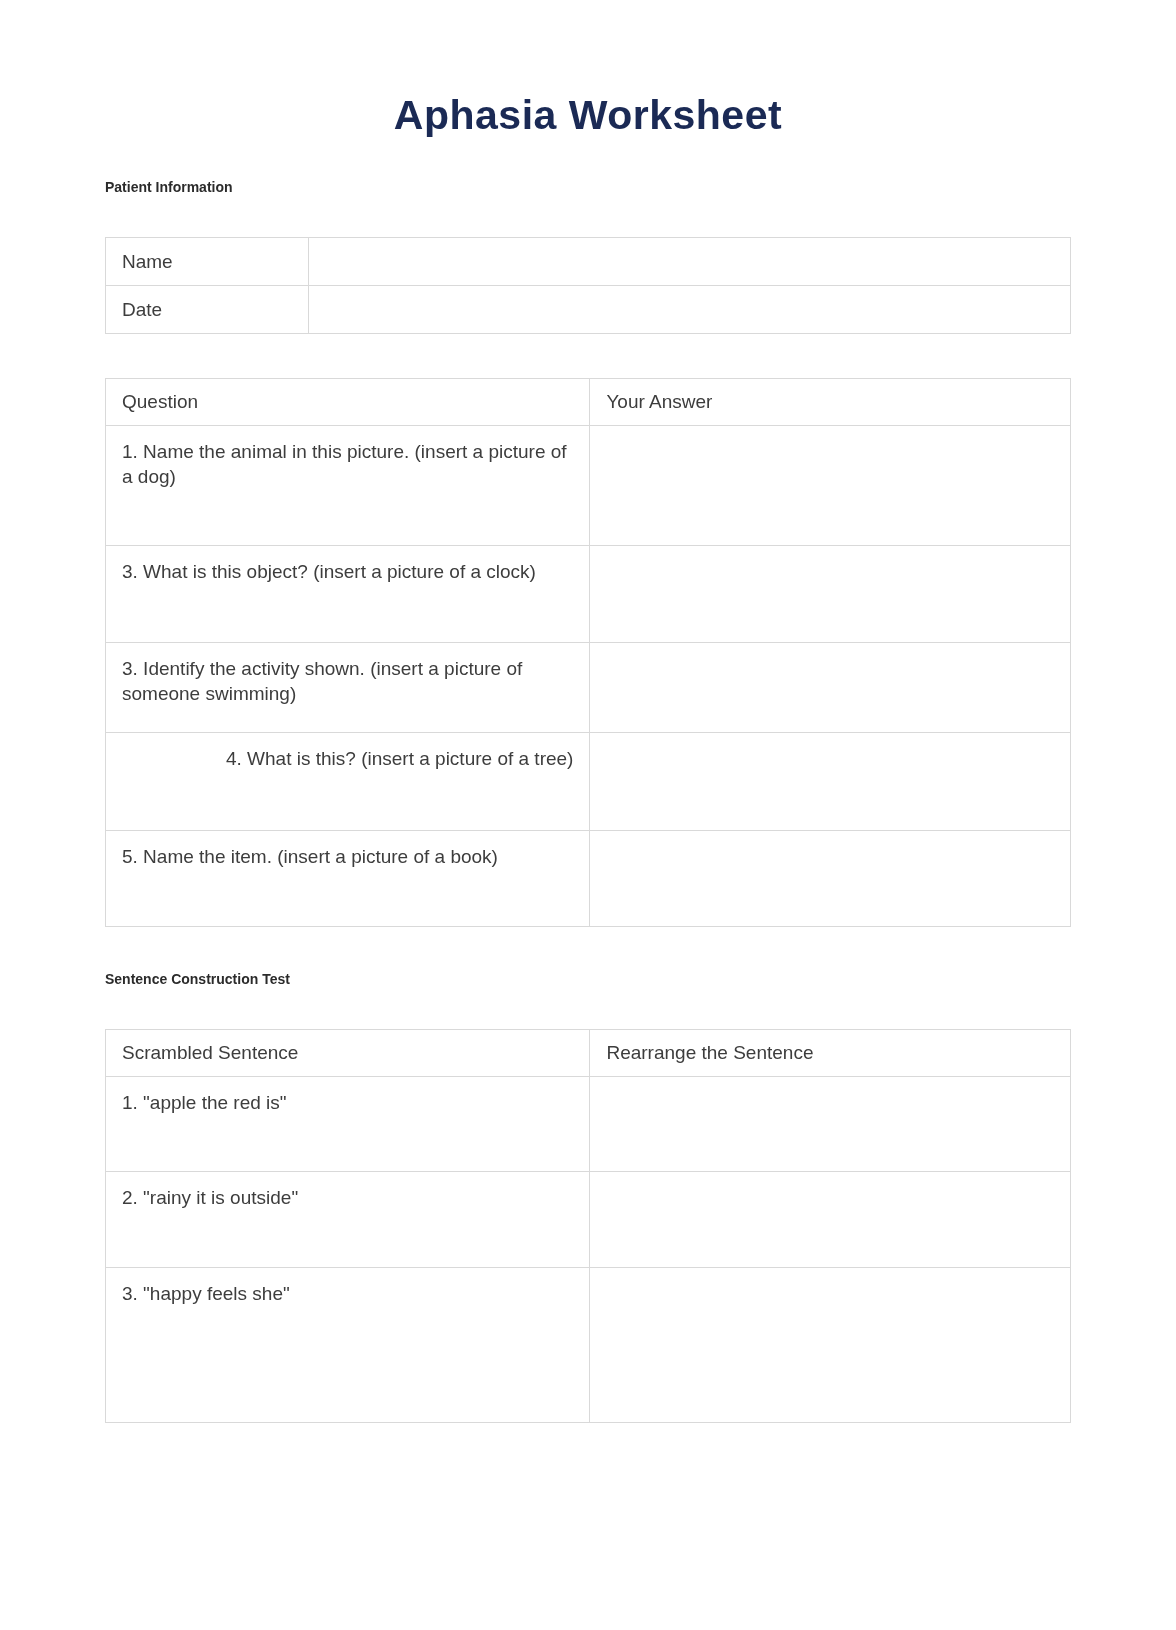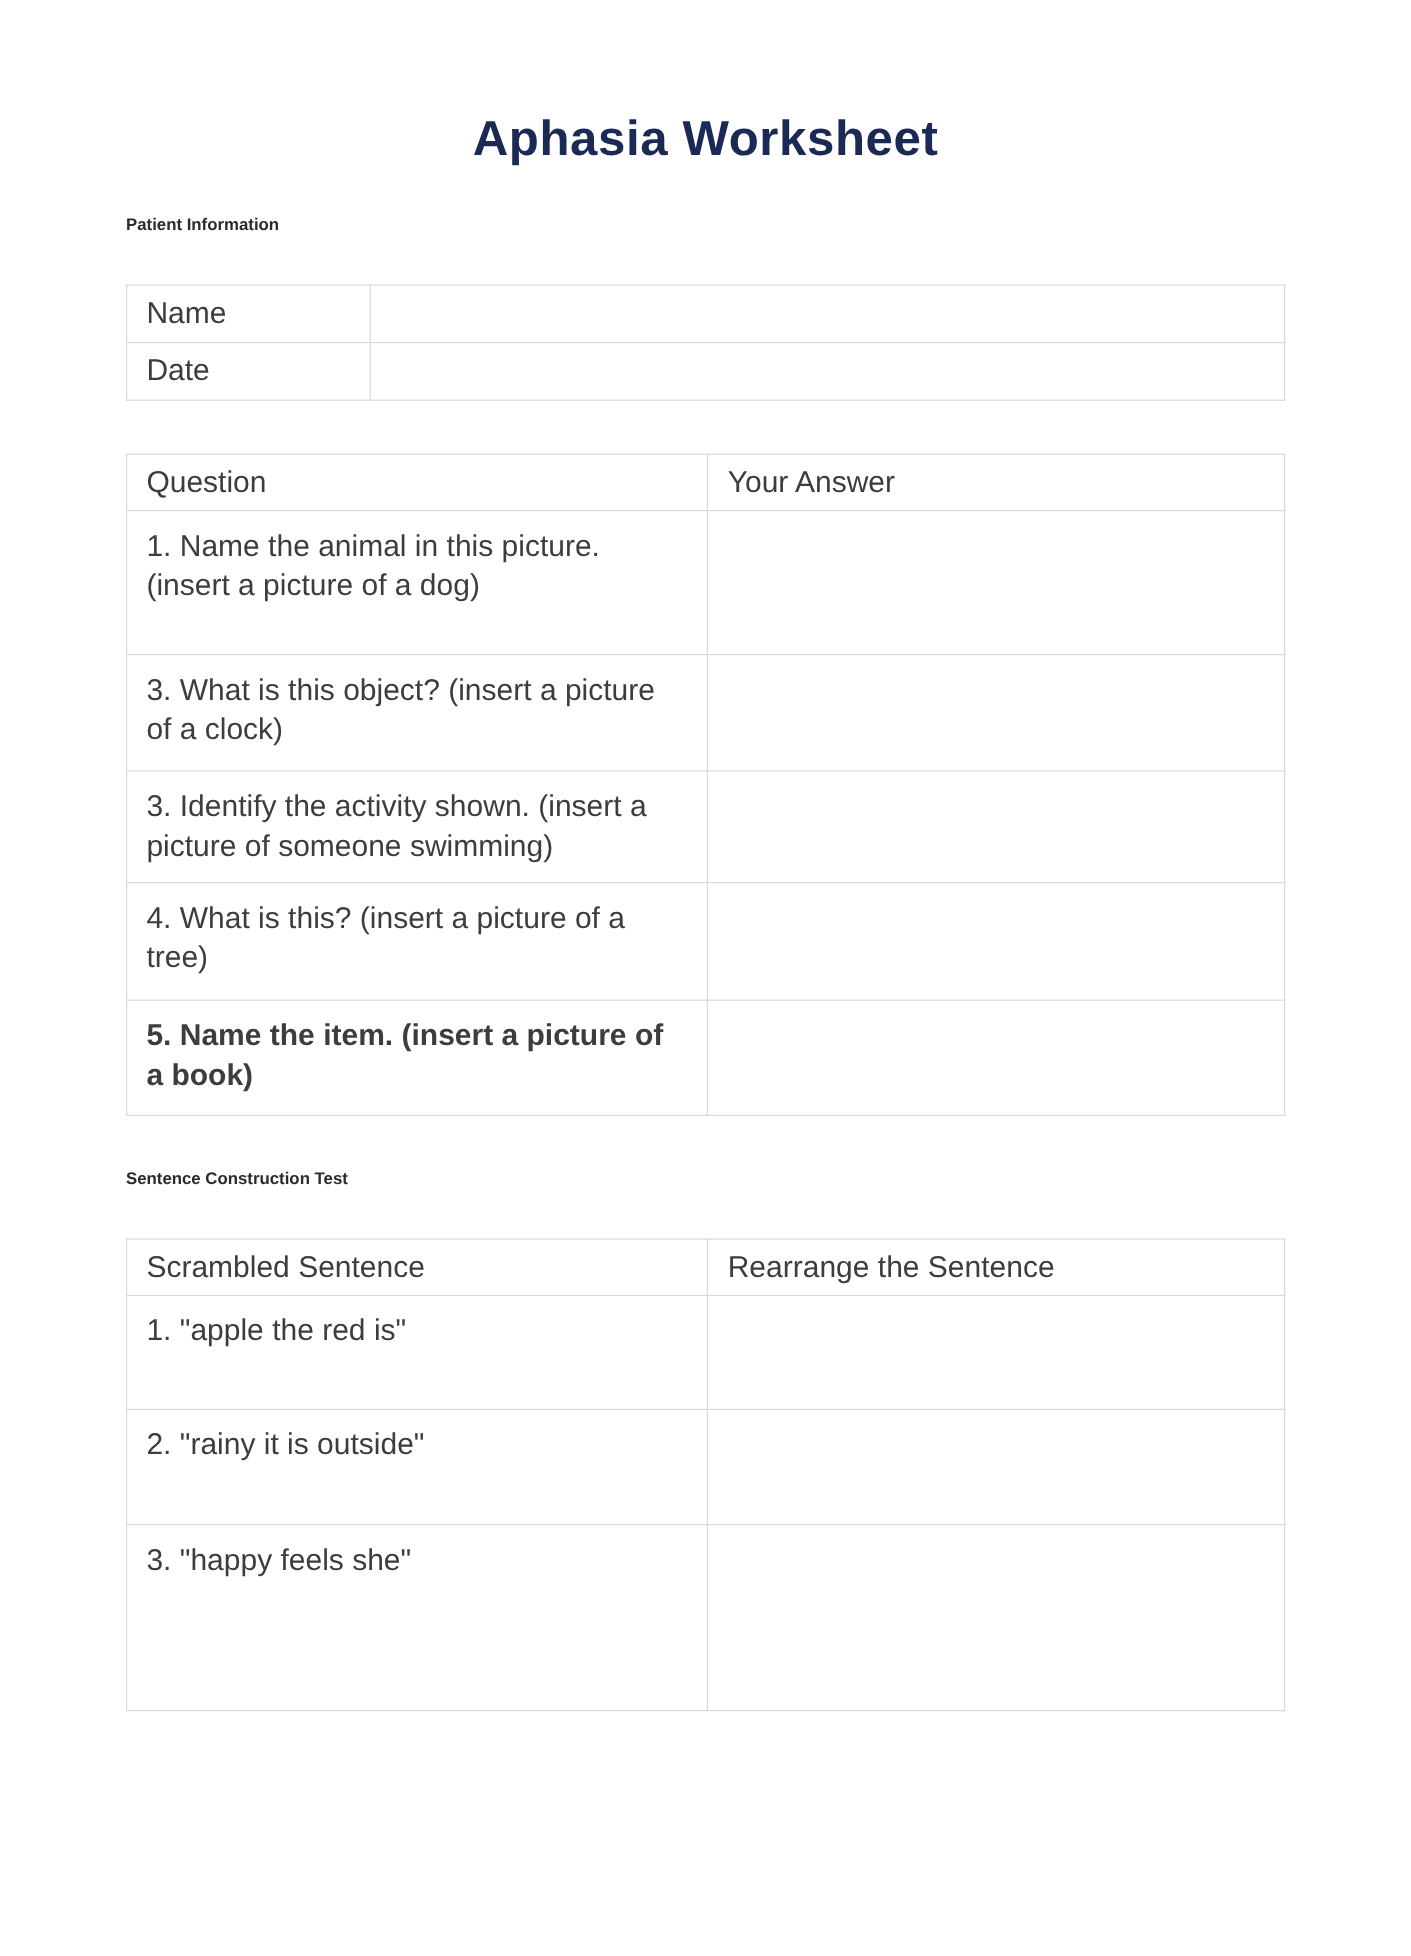--- a/index.html
+++ b/index.html
@@ -28,21 +28,21 @@
     margin-bottom: 42px;
   }
   table {
     width: 100%;
     border-collapse: collapse;
     table-layout: fixed;
     margin-bottom: 44px;
   }
   td, th {
     border: 1px solid #d9d9d9;
-    font-size: 25px;
+    font-size: 19px;
     font-weight: normal;
     color: #3d3d3d;
     text-align: left;
     padding: 13px 16px;
     line-height: 1.32;
     background: #ffffff;
   }
   
   .patient-table td {
     height: 48px;
@@ -57,22 +57,22 @@
     vertical-align: middle;
     padding-top: 4px;
     padding-bottom: 4px;
   }
   .test-table td { vertical-align: top; }
   .test-table .q-col { width: 50.2%; }
   
   .wr-table tbody tr:nth-child(1) td { height: 120px; }
   .wr-table tbody tr:nth-child(2) td { height: 97px; }
   .wr-table tbody tr:nth-child(3) td { height: 90px; }
-  .wr-table tbody tr:nth-child(4) td { height: 98px; }
-  .wr-table tbody tr:nth-child(5) td { height: 96px; font-weight: bold; }
+  .wr-table tbody tr:nth-child(4) td { height: 98px; text-align: right; }
+  .wr-table tbody tr:nth-child(5) td { height: 96px; }
   
   .sc-table tbody tr:nth-child(1) td { height: 95px; }
   .sc-table tbody tr:nth-child(2) td { height: 96px; }
   .sc-table tbody tr:nth-child(3) td { height: 155px; }
   .sc-table { margin-bottom: 0; }
 </style>
 </head>
 <body>
 
 <div class="page">

